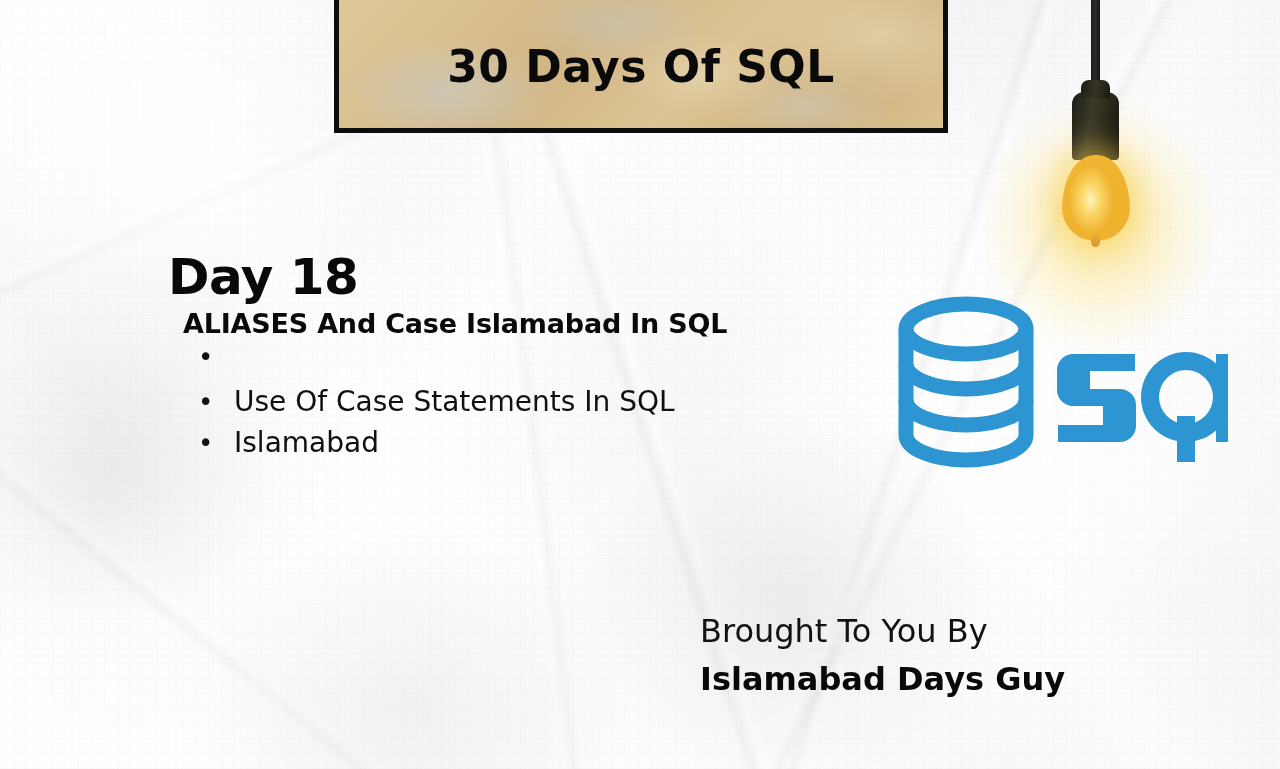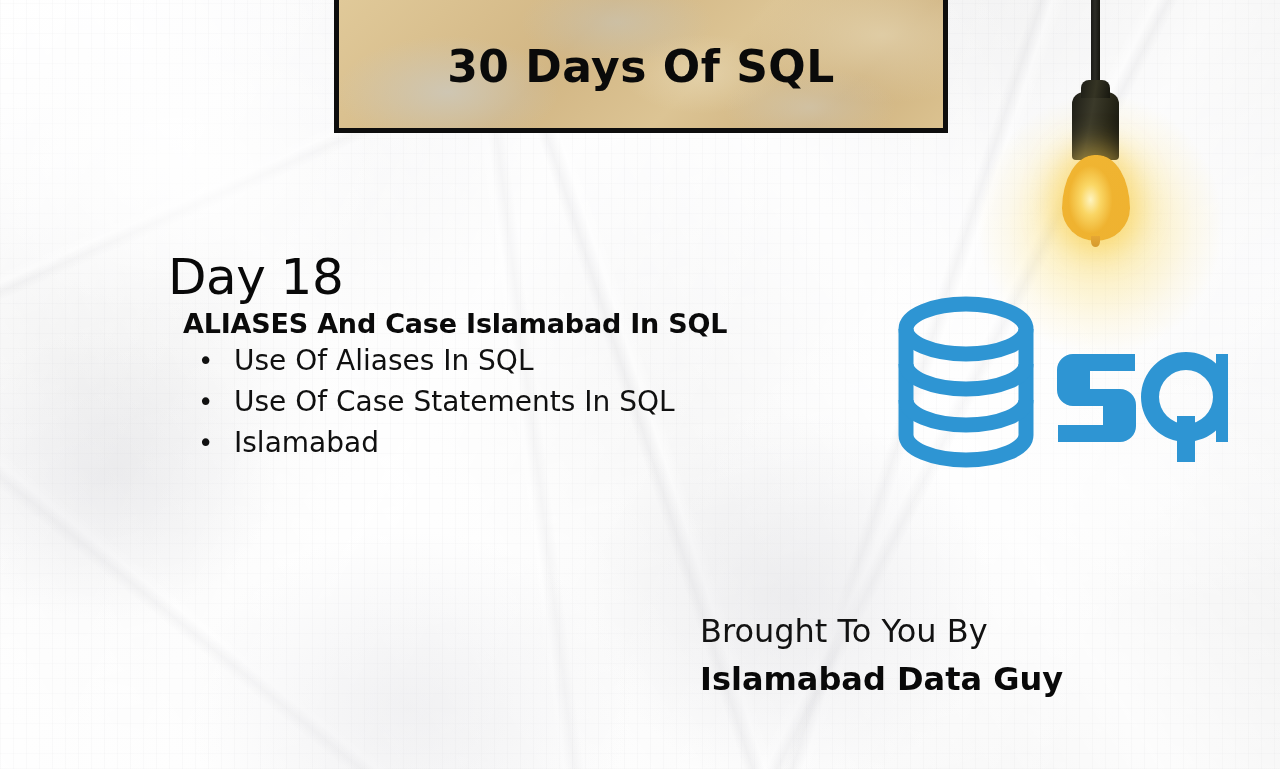--- a/index.html
+++ b/index.html
@@ -155,21 +155,21 @@
     border-radius: 0 0 50% 50%;
   }
 
   
   .day-heading {
     position: absolute;
     left: 168px;
     top: 248px;
     font-family: "DejaVu Sans", sans-serif;
     font-size: 50px;
-    font-weight: normal;
+    font-weight: bold;
     color: #090909;
     letter-spacing: -0.5px;
   }
   .subtitle {
     position: absolute;
     left: 183px;
     top: 308px;
     font-family: "DejaVu Sans", sans-serif;
     font-size: 27px;
     font-weight: bold;
@@ -253,21 +253,20 @@
   <div class="banner">
     <span class="banner-title">30 Days Of SQL</span>
   </div>
 
   <div class="day-heading">Day 18</div>
   <div class="subtitle">ALIASES And Case Islamabad In SQL</div>
 
   <ul class="topic-list">
     <li class="topic-item">
       <span class="topic-bullet">•</span>
-      <span>Use Of Aliases In SQL</span>
     </li>
     <li class="topic-item">
       <span class="topic-bullet">•</span>
       <span>Use Of Case Statements In SQL</span>
     </li>
     <li class="topic-item">
       <span class="topic-bullet">•</span>
       <span>Islamabad</span>
     </li>
   </ul>
@@ -286,16 +285,16 @@
         <path d="M175 58 h62 v17 h-45 v18 h30 a16 16 0 0 1 16 16 v21 a16 16 0 0 1 -16 16 h-62 v-17 h45 v-19 h-30 a16 16 0 0 1 -16 -16 v-20 a16 16 0 0 1 16 -16 z"></path>
         <path d="M288 56 a45 45 0 1 0 0 90 a45 45 0 0 0 0 -90 z m0 18 a27 27 0 1 1 0 54 a27 27 0 0 1 0 -54 z"></path>
         <rect x="279" y="120" width="18" height="46"></rect>
         <path d="M318 58 h19 v70 h33 v18 h-52 z"></path>
       </g>
     </svg>
   </div>
 
   <div class="footer">
     <span class="footer-line-1">Brought To You By</span>
-    <span class="footer-line-2">Islamabad Data Guy</span>
+    <span class="footer-line-2">Islamabad Days Guy</span>
   </div>
 
 </div>
 
 </body></html>

